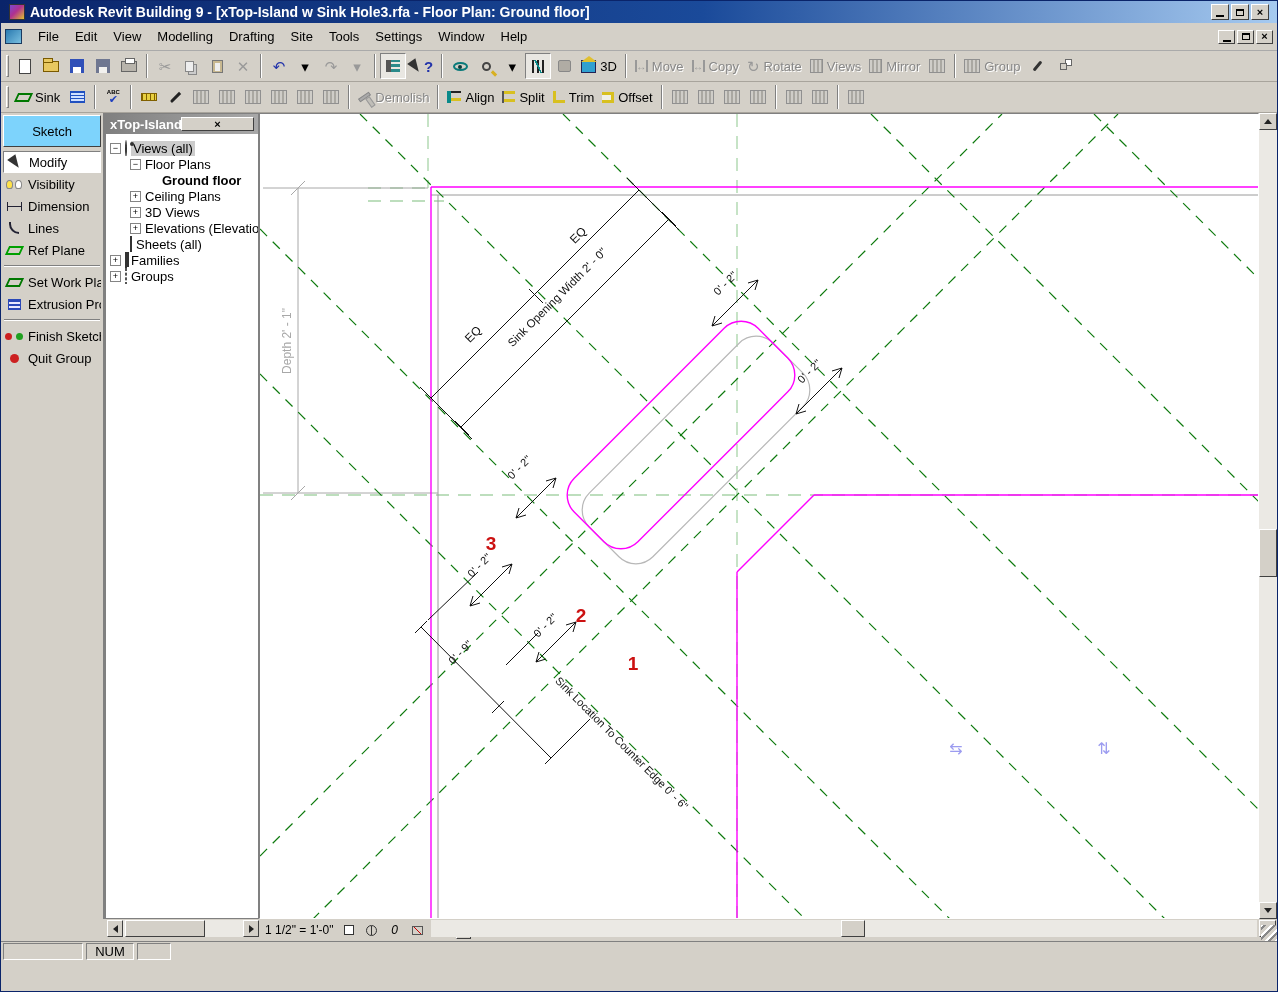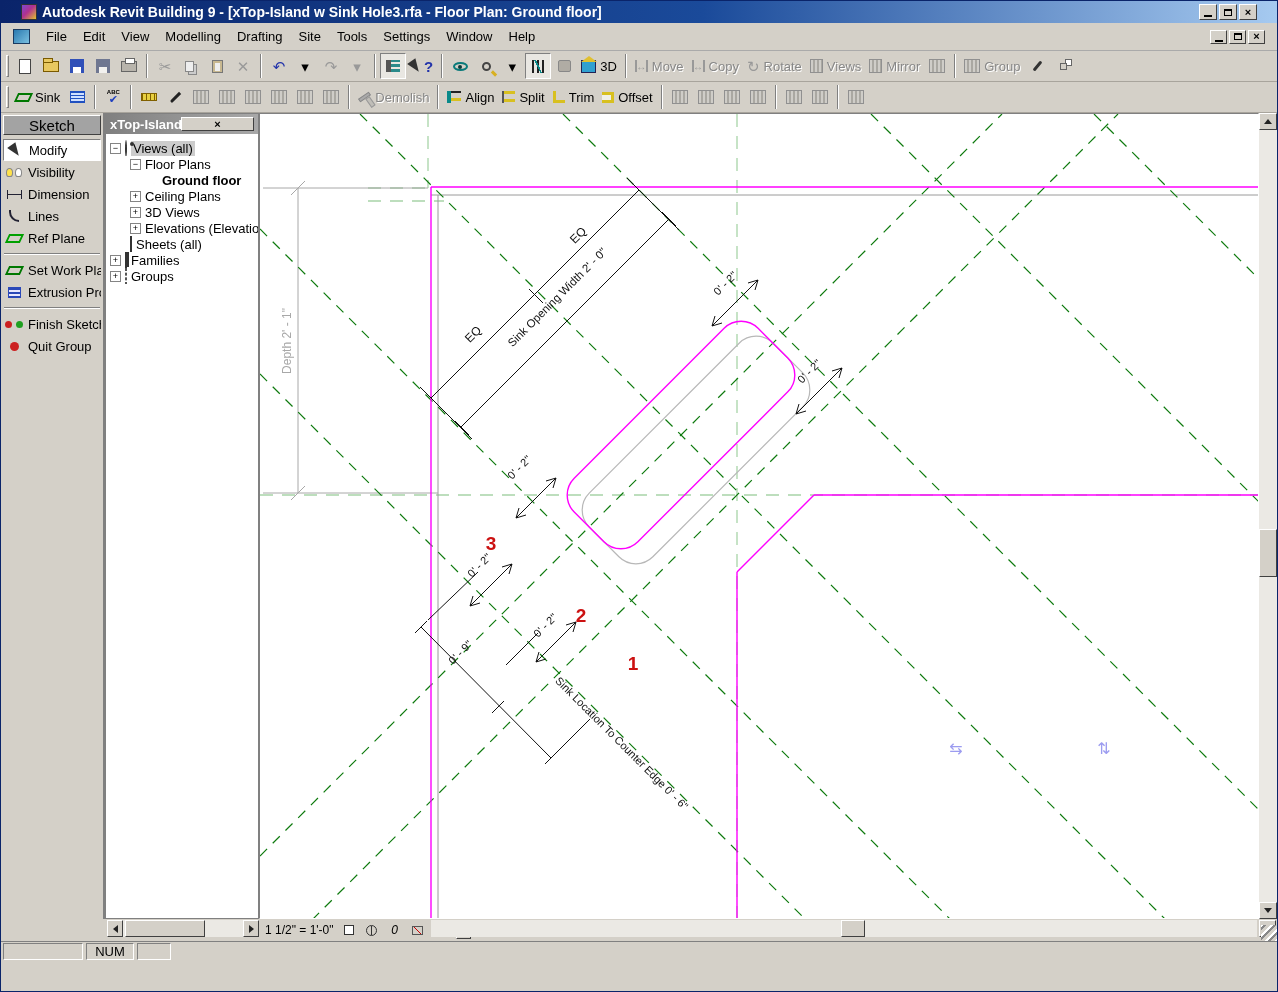--- a/index.html
+++ b/index.html
@@ -1,31 +1,31 @@
 <!DOCTYPE html>
 <html><head>
 <meta charset="utf-8">
 <style>
   * { margin:0; padding:0; box-sizing:border-box; }
   html,body { width:1278px; height:992px; }
   body { font-family:"Liberation Sans", sans-serif; font-size:13px; background:#d4d0c8; color:#000; overflow:hidden; }
   .app { position:relative; width:1278px; height:992px; border:1px solid #0a246a; }
 
   
-  #titlebar { height:22px; background:linear-gradient(90deg,#0a246a 0%,#1a4a9a 55%,#a6caf0 100%); display:flex; align-items:center; padding:0 20px; }
+  #titlebar { height:22px; background:linear-gradient(90deg,#0a246a 0%,#1a4a9a 55%,#a6caf0 100%); display:flex; align-items:center; padding:0 8px; }
   #titlebar .apptitle { color:#fff; font-weight:bold; font-size:14px; margin-left:5px; white-space:nowrap; flex:1; overflow:hidden; }
   .appicon { width:16px; height:16px; background:linear-gradient(135deg,#7a4ad0 0%,#b03090 45%,#e0c030 100%); border:1px solid #333; flex:none; }
   .winbtns { display:flex; gap:2px; }
   .wbtn { width:18px; height:16px; background:#d4d0c8; border:1px solid; border-color:#fff #404040 #404040 #fff; display:flex; align-items:center; justify-content:center; font-size:11px; font-weight:bold; line-height:1; }
   .wbtn .minbar { width:8px; height:2px; background:#000; margin-top:8px; }
   .wbtn .restsq { width:8px; height:7px; border:1px solid #000; border-top-width:2px; }
   .wbtn-sm { width:17px; height:14px; }
 
   
-  #menubar { height:28px; background:#d4d0c8; display:flex; align-items:center; padding:0 12px; border-bottom:1px solid #aaa; }
+  #menubar { height:28px; background:#d4d0c8; display:flex; align-items:center; padding:0 4px; border-bottom:1px solid #aaa; }
   .childicon { width:17px; height:15px; background:linear-gradient(135deg,#2a7ab0,#7ac0e0); border:1px solid #1a3a60; margin-right:8px; flex:none; }
   .menu-item { padding:3px 8px; white-space:nowrap; }
   #menubar .spacer { flex:1; }
 
   
   .toolbar { height:31px; background:#d4d0c8; display:flex; align-items:center; padding:0 2px; border-bottom:1px solid #a8a49c; }
   .grip { width:3px; height:22px; border:1px solid; border-color:#fff #808080 #808080 #fff; margin:0 3px; flex:none; }
   .tsep { width:2px; height:24px; border-left:1px solid #808080; border-right:1px solid #fff; margin:0 4px; flex:none; }
   .tbtn { height:26px; min-width:26px; display:flex; align-items:center; justify-content:center; gap:4px; padding:0 3px; border:1px solid transparent; flex:none; }
   .tbtn.pressed { background:#e9e7e2; border-color:#808080 #fff #fff #808080; }
@@ -90,21 +90,21 @@
   .arrow-dn { width:0; height:0; border-left:4px solid transparent; border-right:4px solid transparent; border-top:4px solid #555; }
   .sqbtn { width:26px; height:24px; background:#d4d0c8; border:1px solid; border-color:#fff #404040 #404040 #fff; display:flex; align-items:center; justify-content:center; margin-left:6px; }
   .i-props { width:13px; height:13px; background:#fff; border:1px solid #666; box-shadow:inset 0 3px 0 #9ac; }
   .checkbox { width:13px; height:13px; background:#fff; border:1px solid; border-color:#808080 #fff #fff #808080; box-shadow:inset 1px 1px 0 #404040; margin:0 6px 0 10px; }
   .i-funnel { width:0; height:0; border-left:7px solid transparent; border-right:7px solid transparent; border-top:8px solid #666; position:relative; }
   .i-funnel::after { content:""; position:absolute; left:-1px; top:-8px; width:2px; height:12px; background:#666; }
 
   
   #main { display:flex; height:806px; }
   #designbar { width:104px; background:#d4d0c8; border-right:2px solid #808080; padding:2px; }
-  .db-header { height:20px; background:#a3a3a3; border:1px solid; border-color:#fff #404040 #404040 #fff; display:flex; align-items:center; justify-content:center; font-size:15px; margin-bottom:4px; }
+  .db-header { height:32px; background:#7dd3fc; border:1px solid; border-color:#fff #404040 #404040 #fff; display:flex; align-items:center; justify-content:center; font-size:13px; margin-bottom:4px; }
   .db-item { height:22px; display:flex; align-items:center; gap:5px; padding:0 2px; white-space:nowrap; overflow:hidden; }
   .db-item.active { background:#fff; border:1px solid; border-color:#808080 #fff #fff #808080; }
   .db-sep { height:1px; border-top:1px solid #808080; border-bottom:1px solid #fff; margin:4px 1px; }
   .db-ico { width:18px; display:flex; justify-content:center; flex:none; }
 
   #browser { width:154px; background:#fff; border:1px solid #808080; display:flex; flex-direction:column; }
   .br-title { height:20px; background:linear-gradient(90deg,#808080,#a8a8a8); color:#fff; font-weight:bold; font-size:13px; display:flex; align-items:center; padding:0 4px; flex:none; }
   .br-title span { flex:1; overflow:hidden; white-space:nowrap; }
   .br-x { width:16px; height:14px; background:#d4d0c8; border:1px solid; border-color:#fff #404040 #404040 #fff; color:#000; font-weight:bold; font-size:11px; display:flex; align-items:center; justify-content:center; }
   .tree { padding-top:6px; font-size:13px; }

